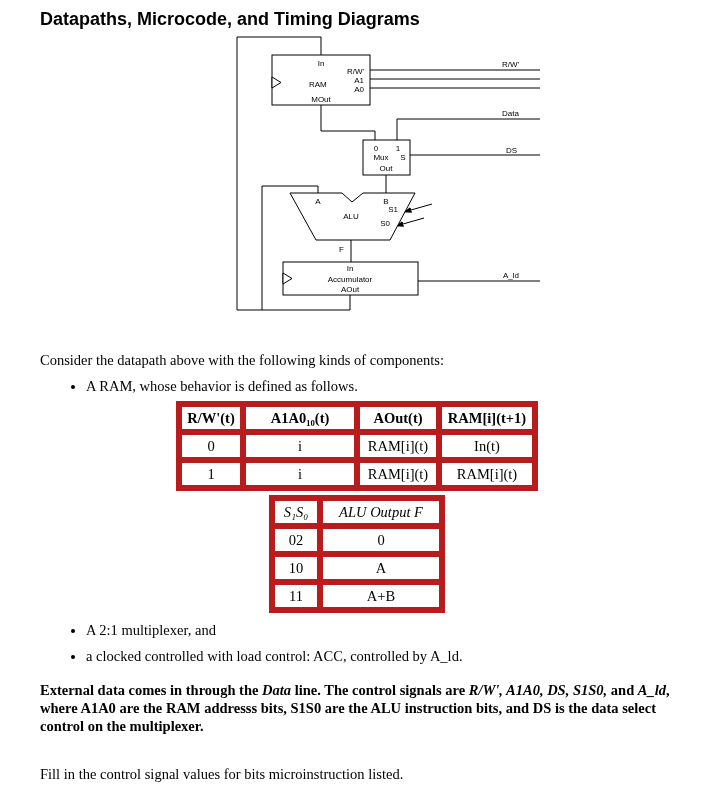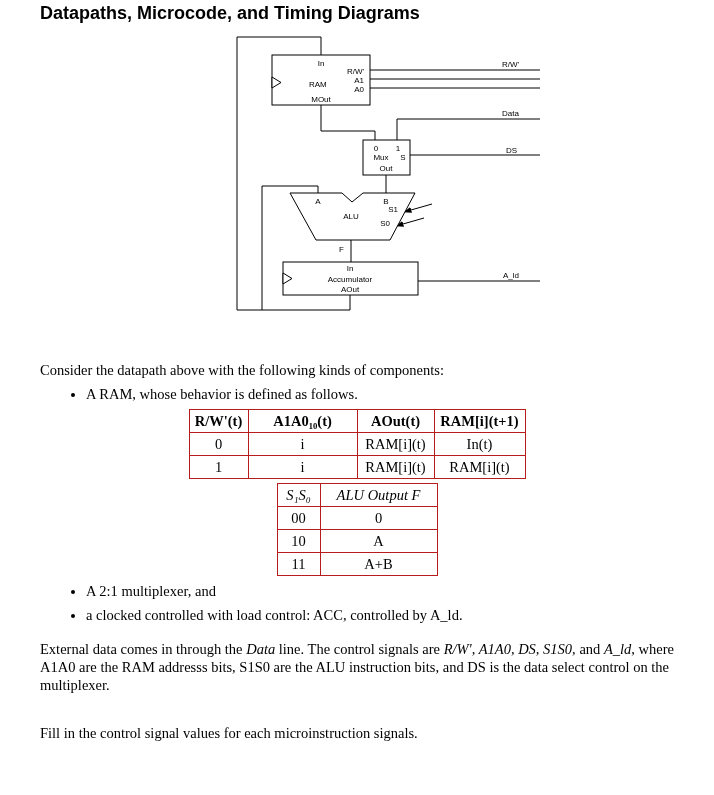--- a/index.html
+++ b/index.html
@@ -1,41 +1,41 @@
 <!DOCTYPE html>
 <html><head>
 <meta charset="utf-8">
 <style>
   html,body{margin:0;padding:0;}
   body{
     width:714px;height:795px;background:#ffffff;color:#000;
     font-family:"Liberation Serif",serif;position:relative;overflow:hidden;
   }
   h1{
-    margin:2px 0 0 40px;
+    margin:8px 0 0 40px;
     font:bold 18px/22px "Liberation Sans",sans-serif;
   }
   svg.diagram{position:absolute;top:0;left:0;}
   svg.diagram .lbl{font-family:"Liberation Sans",sans-serif;font-size:8px;fill:#000;}
   svg.diagram .wire{stroke:#000;stroke-width:1;fill:none;}
   svg.diagram .box{fill:#fff;stroke:#000;stroke-width:1;}
   .content{
-    position:absolute;top:361px;left:40px;width:634px;
+    position:absolute;top:351px;left:40px;width:634px;
     font-size:14.5px;line-height:18px;
   }
   p{margin:0;}
   ul{margin:6px 0 0;padding-left:46px;list-style:disc;}
-  li{margin:2px 0 6px;}
+  li{margin:8px 0 6px;}
   table{border-collapse:collapse;margin:2px auto 4px;font-size:14.5px;}
-  th,td{border:1px solid #b91c1c;text-align:center;padding:1px 0;line-height:20px;margin-left:40px;}
+  th,td{border:6px solid #b91c1c;text-align:center;padding:1px 0;line-height:20px;margin-left:40px;}
   .ram-tbl th{font-weight:bold;}
   .alu-tbl th{font-weight:normal;font-style:italic;}
   .ram-c1{width:58px}.ram-c2{width:108px}.ram-c3{width:76px}.ram-c4{width:90px}
   .alu-c1{width:42px}.alu-c2{width:116px}
-  .para{margin-top:16px;}
+  .para{margin-top:16px;font-weight:bold;}
   .it{font-style:italic;}
   .closing{margin-top:30px;}
 </style>
 </head>
 <body>
 
 <h1>Datapaths, Microcode, and Timing Diagrams</h1>
 
 <svg class="diagram" width="714" height="335" viewBox="0 0 714 335" xmlns="http://www.w3.org/2000/svg">
   <defs>
@@ -127,21 +127,21 @@
     </table>
 
 
   <table class="alu-tbl">
     <tbody>
         <tr>
       <th class="alu-c1">S₁S₀</th>
       <th class="alu-c2">ALU Output F</th>
     </tr>
     <tr>
-      <td>00</td>
+      <td>02</td>
       <td>0</td>
     </tr>
     <tr>
       <td>10</td>
       <td>A</td>
     </tr>
     <tr>
       <td>11</td>
       <td>A+B</td>
     </tr>
@@ -150,15 +150,15 @@
 
   <ul>
     <li>A 2:1 multiplexer, and</li>
     <li>a clocked controlled with load control: ACC, controlled by A_ld.</li>
   </ul>
 
   <p class="para">
     <span>External data comes in through the </span><span class="it">Data</span><span> line. The control signals are </span><span class="it">R/W', A1A0, DS, S1S0,</span><span> and </span><span class="it">A_ld</span><span>, where A1A0 are the RAM addresss bits, S1S0 are the ALU instruction bits, and DS is the data select control on the multiplexer.</span>
   </p>
 
-  <p class="closing">Fill in the control signal values for each microinstruction signals.</p>
+  <p class="closing">Fill in the control signal values for bits microinstruction listed.</p>
 
 </div>
 
 </body></html>

